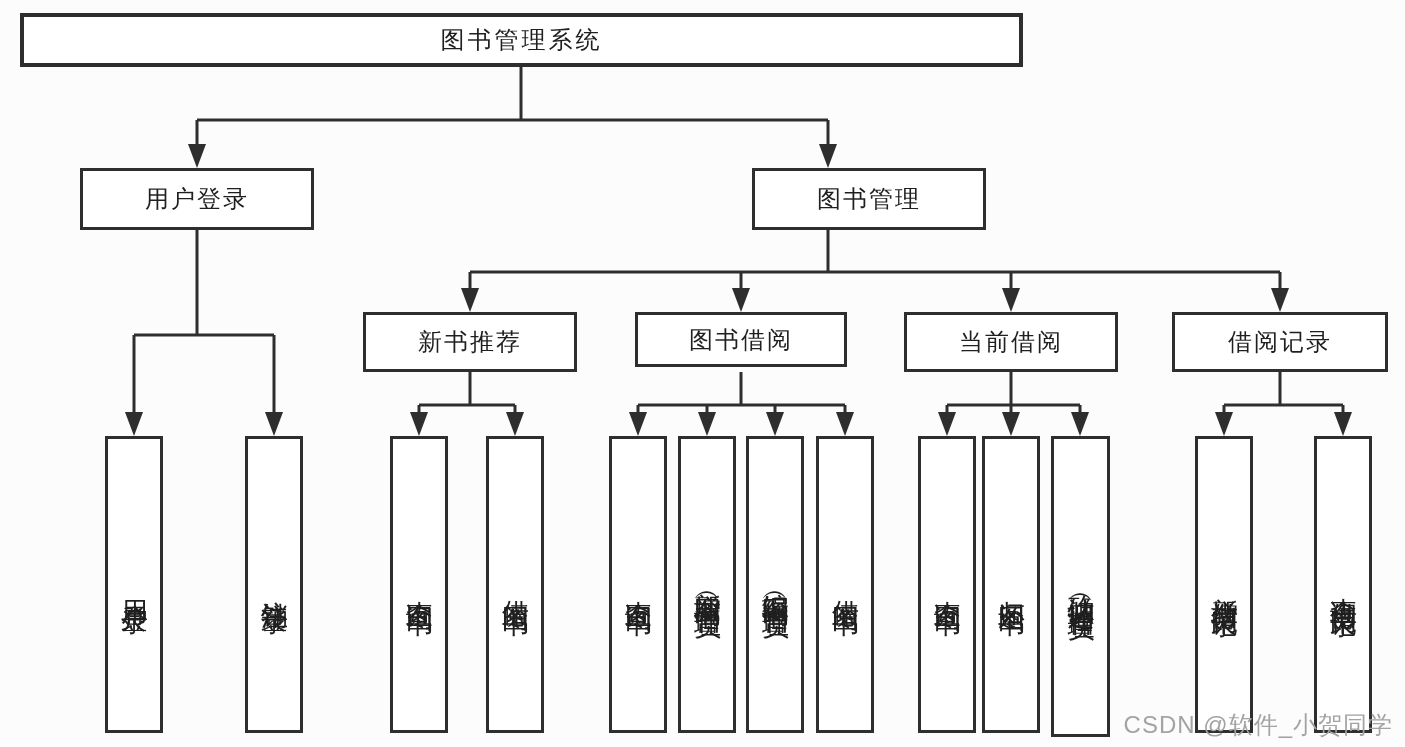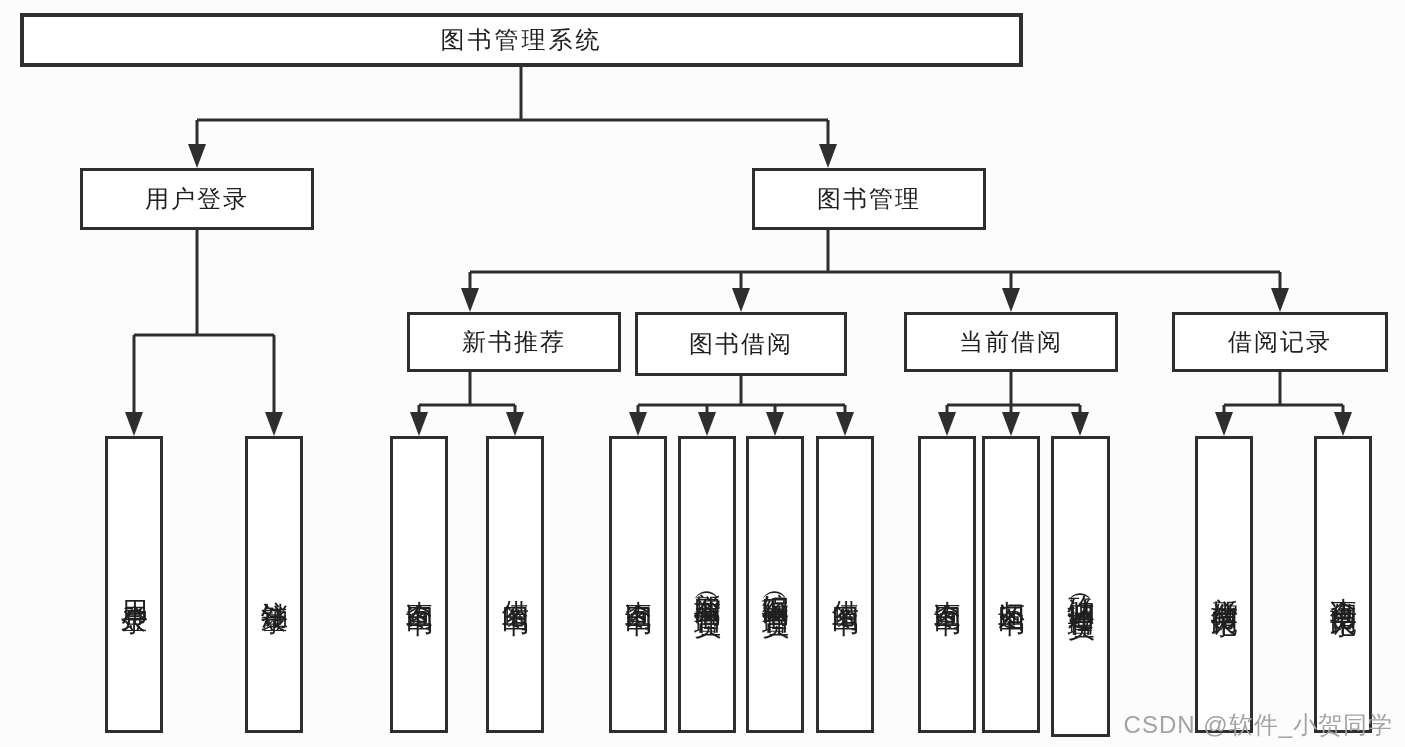--- a/index.html
+++ b/index.html
@@ -113,24 +113,24 @@
     <span>图书管理系统</span>
   </div>
 
   <div class="box branch-box" style="left:80px; top:168px; width:234px; height:62px;">
     <span>用户登录</span>
   </div>
   <div class="box branch-box" style="left:752px; top:168px; width:234px; height:62px;">
     <span>图书管理</span>
   </div>
 
-  <div class="box branch-box" style="left:363px; top:312px; width:214px; height:60px;margin-left:44px;">
+  <div class="box branch-box" style="left:363px; top:312px; width:214px; height:60px;">
     <span>新书推荐</span>
   </div>
-  <div class="box branch-box" style="left:635px; top:312px; width:212px; height:64px;">
+  <div class="box branch-box" style="left:635px; top:312px; width:212px; height:55px;">
     <span>图书借阅</span>
   </div>
   <div class="box branch-box" style="left:1172px; top:312px; width:216px; height:60px;">
     <span>借阅记录</span>
   </div>
   <div class="box branch-box" style="left:904px; top:312px; width:214px; height:60px;">
     <span>当前借阅</span>
   </div>
 
   <div class="box leaf-box" style="left:105px; top:436px; width:58px; height:297px;">

